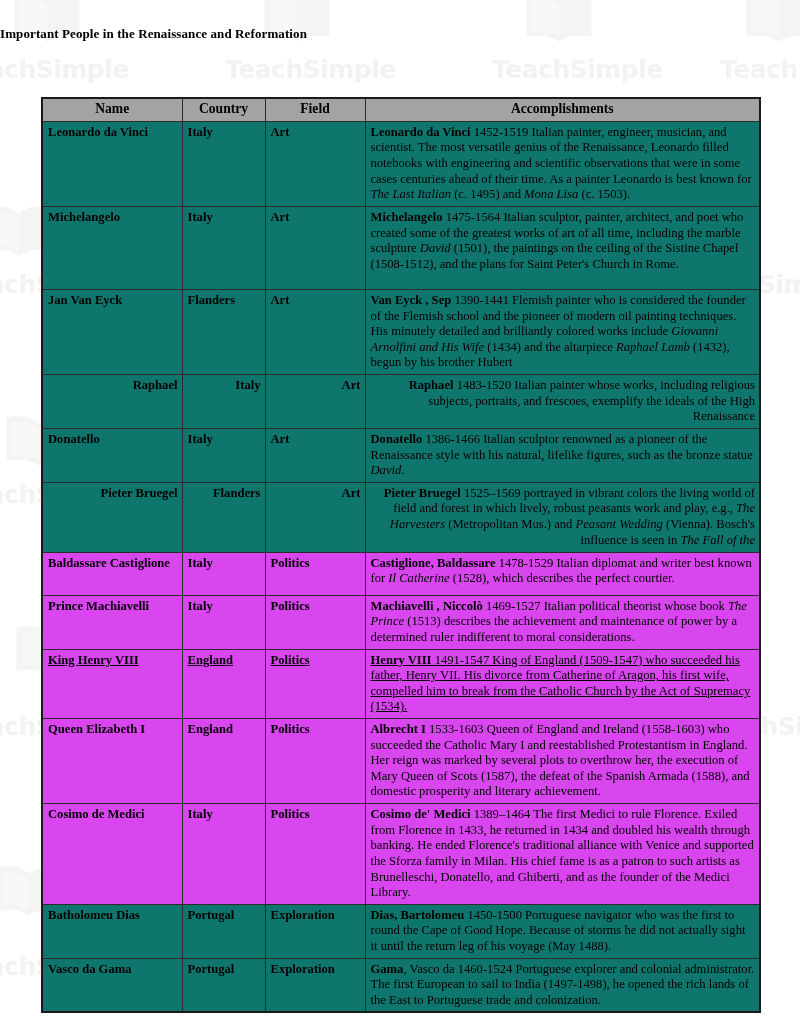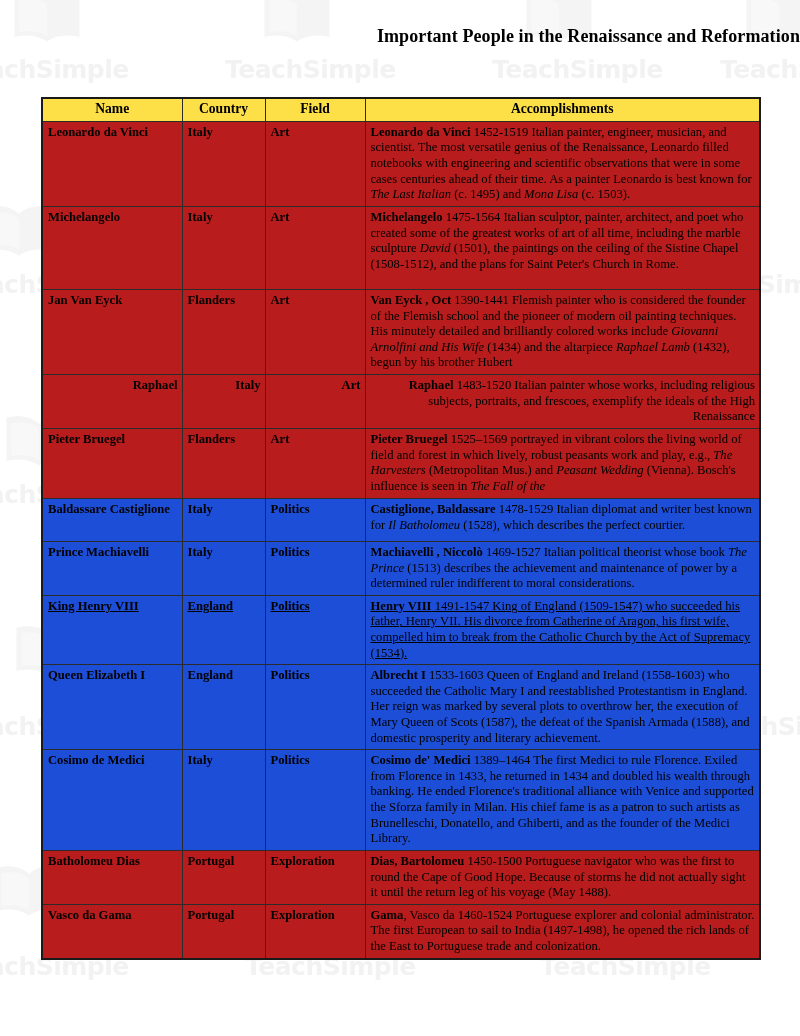--- a/index.html
+++ b/index.html
@@ -38,22 +38,22 @@
     width: 78px;
     height: 62px;
   }
 
   
   #doc {
     position: relative;
     z-index: 2;
   }
   #page-title {
-    text-align: right;
-    font-size: 18px;
+    text-align: left;
+    font-size: 13px;
     font-weight: bold;
     margin: 26px 0 0 0;
     letter-spacing: 0.1px;
     color: #000;
   }
 
   table.people-table {
     position: absolute;
     left: 41px;
     top: 71px;
@@ -68,21 +68,21 @@
     vertical-align: top;
     padding: 3px 4px 3px 5px;
     font-size: 12.6px;
     line-height: 1.24;
     color: #000;
   }
   table.people-table thead th {
     text-align: center;
     font-weight: bold;
     font-size: 13.6px;
-    background: #fde047;
+    background: #a3a3a3;
     padding: 2px 4px 3px 4px;
     vertical-align: middle;
     border-color: #2b2b2b;
   }
   col.c-name   { width: 140px; }
   col.c-country{ width: 83px; }
   col.c-field  { width: 100px; }
   col.c-acc    { width: 395px; }
 
   td.name-cell, td.country-cell, td.field-cell {
@@ -92,22 +92,22 @@
     padding-top: 4px;
   }
   td.acc-cell {
     font-size: 12.4px;
     line-height: 1.265;
     padding-top: 4px;
   }
   td.acc-cell b { font-weight: bold; }
   td.acc-cell i { font-style: italic; }
 
-  tr.row-shaded td { background: #1d4ed8; }
-  tr.row-plain td { background: #b91c1c; margin-top: 36px; }
+  tr.row-shaded td { background: #d946ef; }
+  tr.row-plain td { background: #0f766e; margin-top: 36px; }
 
   
   table.people-table { border: 2px solid #1a1a1a; }
 </style>
 </head>
 <body>
 
 <div id="watermark-layer">
     <div class="wm-text" style="left: -42px; top: 43px; color: rgb(242, 242, 242);">TeachSimple</div>
     <div class="wm-text" style="left: 225px; top: 43px; color: rgb(242, 242, 242);">TeachSimple</div>
@@ -222,39 +222,45 @@
         <tr class="row-plain" style="height: 83px;">
           <td class="name-cell">Michelangelo</td>
           <td class="country-cell">Italy</td>
           <td class="field-cell">Art</td>
           <td class="acc-cell"><b>Michelangelo</b> 1475-1564 Italian sculptor, painter, architect, and poet who created some of the greatest works of art of all time, including the marble sculpture <i>David</i> (1501), the paintings on the ceiling of the Sistine Chapel (1508-1512), and the plans for Saint Peter's Church in Rome.</td>
         </tr>
         <tr class="row-plain" style="height: 83px;">
           <td class="name-cell">Jan Van Eyck</td>
           <td class="country-cell">Flanders</td>
           <td class="field-cell">Art</td>
-          <td class="acc-cell"><b>Van Eyck , Oct</b> 1390-1441 Flemish painter who is considered the founder of the Flemish school and the pioneer of modern oil painting techniques. His minutely detailed and brilliantly colored works include <i>Giovanni Arnolfini and His Wife</i> (1434) and the altarpiece <i>Raphael Lamb</i> (1432), begun by his brother Hubert</td>
+          <td class="acc-cell"><b>Van Eyck , Sep</b> 1390-1441 Flemish painter who is considered the founder of the Flemish school and the pioneer of modern oil painting techniques. His minutely detailed and brilliantly colored works include <i>Giovanni Arnolfini and His Wife</i> (1434) and the altarpiece <i>Raphael Lamb</i> (1432), begun by his brother Hubert</td>
         </tr>
         <tr class="row-plain" style="height: 54px; text-align: right;">
           <td class="name-cell">Raphael</td>
           <td class="country-cell">Italy</td>
           <td class="field-cell">Art</td>
           <td class="acc-cell"><b>Raphael</b> 1483-1520 Italian painter whose works, including religious subjects, portraits, and frescoes, exemplify the ideals of the High Renaissance</td>
         </tr>
-        <tr class="row-plain" style="height: 70px;">
+        <tr class="row-plain" style="height: 47px;">
+          <td class="name-cell">Donatello</td>
+          <td class="country-cell">Italy</td>
+          <td class="field-cell">Art</td>
+          <td class="acc-cell"><b>Donatello</b> 1386-1466 Italian sculptor renowned as a pioneer of the Renaissance style with his natural, lifelike figures, such as the bronze statue <i>David</i>.</td>
+        </tr>
+        <tr class="row-plain" style="height: 70px; text-align: right;">
           <td class="name-cell">Pieter Bruegel</td>
           <td class="country-cell">Flanders</td>
           <td class="field-cell">Art</td>
           <td class="acc-cell"><b>Pieter Bruegel</b> 1525–1569  portrayed in vibrant colors the living world of field and forest in which lively, robust peasants work and play, e.g., <i>The Harvesters</i> (Metropolitan Mus.) and <i>Peasant Wedding</i> (Vienna). Bosch's influence is seen in <i>The Fall of the</i></td>
         </tr>
         <tr class="row-shaded" style="height: 43px;">
           <td class="name-cell">Baldassare Castiglione</td>
           <td class="country-cell">Italy</td>
           <td class="field-cell">Politics</td>
-          <td class="acc-cell"><b>Castiglione,  Baldassare</b> 1478-1529 Italian diplomat and writer best known for <i>Il Batholomeu</i> (1528), which describes the perfect courtier.</td>
+          <td class="acc-cell"><b>Castiglione,  Baldassare</b> 1478-1529 Italian diplomat and writer best known for <i>Il Catherine</i> (1528), which describes the perfect courtier.</td>
         </tr>
         <tr class="row-shaded" style="height: 51px;">
           <td class="name-cell">Prince Machiavelli</td>
           <td class="country-cell">Italy</td>
           <td class="field-cell">Politics</td>
           <td class="acc-cell"><b>Machiavelli , Niccolò</b> 1469-1527 Italian political theorist whose book <i>The Prince</i> (1513) describes the achievement and maintenance of power by a determined ruler indifferent to moral considerations.</td>
         </tr>
         <tr class="row-shaded" style="height: 62px; text-decoration: underline;">
           <td class="name-cell">King Henry VIII</td>
           <td class="country-cell">England</td>

